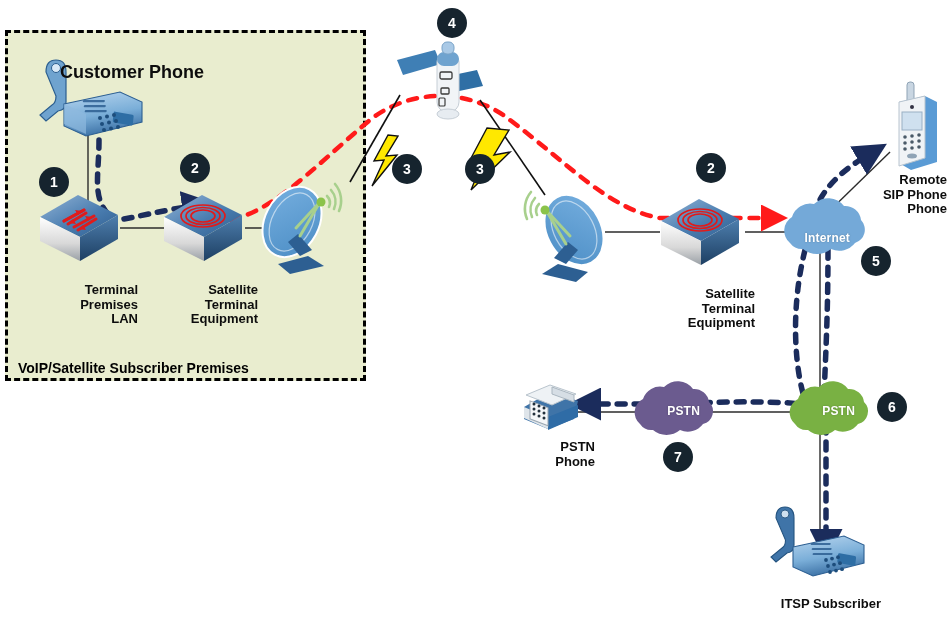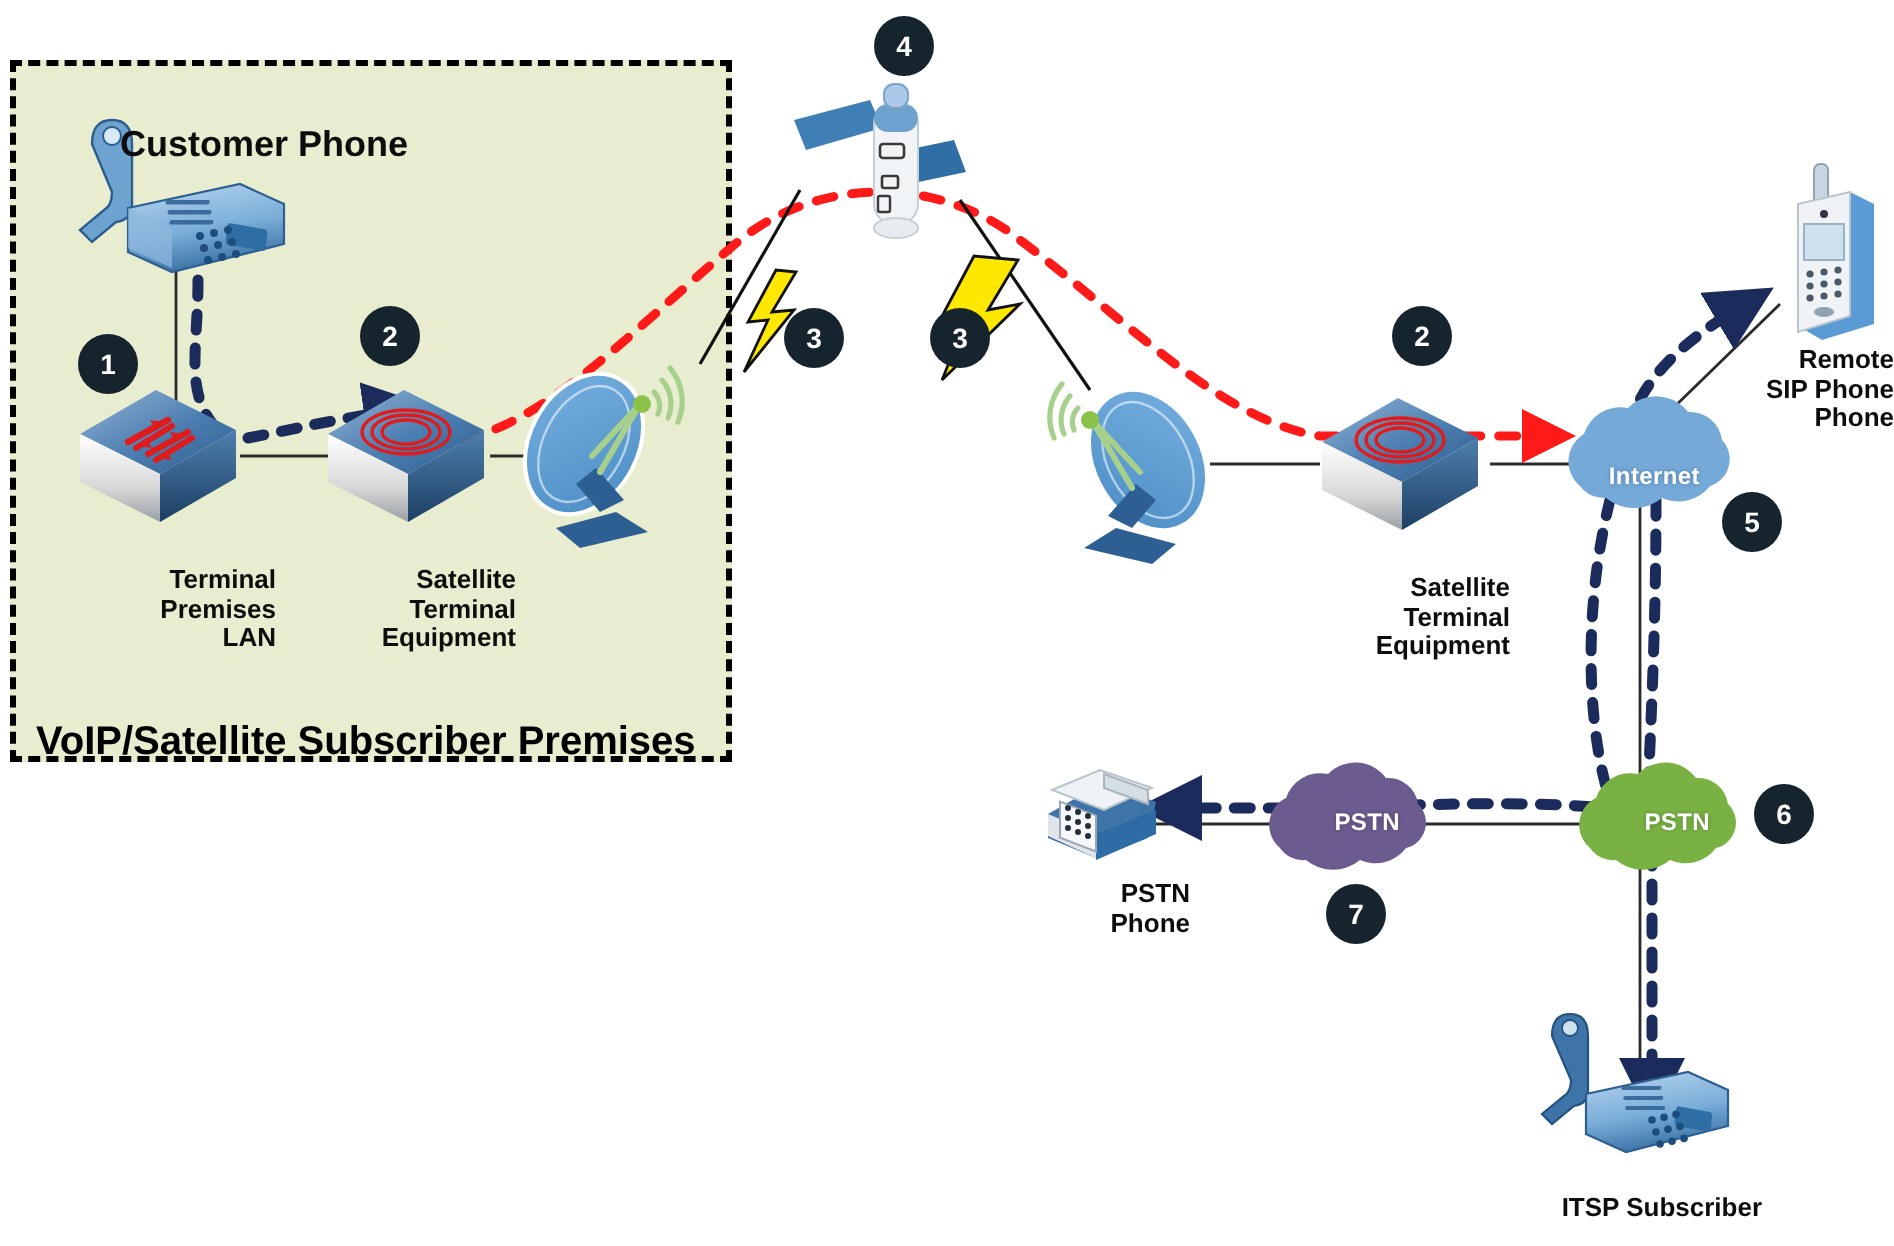--- a/index.html
+++ b/index.html
@@ -10,21 +10,21 @@
   .lbl{position:absolute;font-weight:bold;color:#0d0d0d;text-align:right;line-height:1.12;}
   .lbl.s13{font-size:13px;}
   .lbl.s14{font-size:18px;}
   .badge{position:absolute;width:30px;height:30px;border-radius:50%;
          background:#16242e;color:#ffffff;font-size:14px;font-weight:bold;
          display:flex;align-items:center;justify-content:center;}
   .cloudlbl{position:absolute;color:#ffffff;font-weight:bold;font-size:12px;
             text-align:right;letter-spacing:.2px;
             text-shadow:0 0 2px rgba(0,0,0,.25);}
   .premises-box{position:absolute;border:3px dashed #000;background:#e9edcf;}
-  .premises-title{position:absolute;font-size:20px;font-weight:bold;color:#000;}
+  .premises-title{position:absolute;font-size:14px;font-weight:bold;color:#000;}
 </style>
 </head>
 <body>
 
 <div id="stage">
 
   <div class="premises-box" style="left:5px;top:30px;width:355px;height:345px;"></div>
   <div class="premises-title" style="left:18px;top:360px;">VoIP/Satellite Subscriber Premises</div>
 
   <svg class="layer" viewBox="0 0 947 623">

